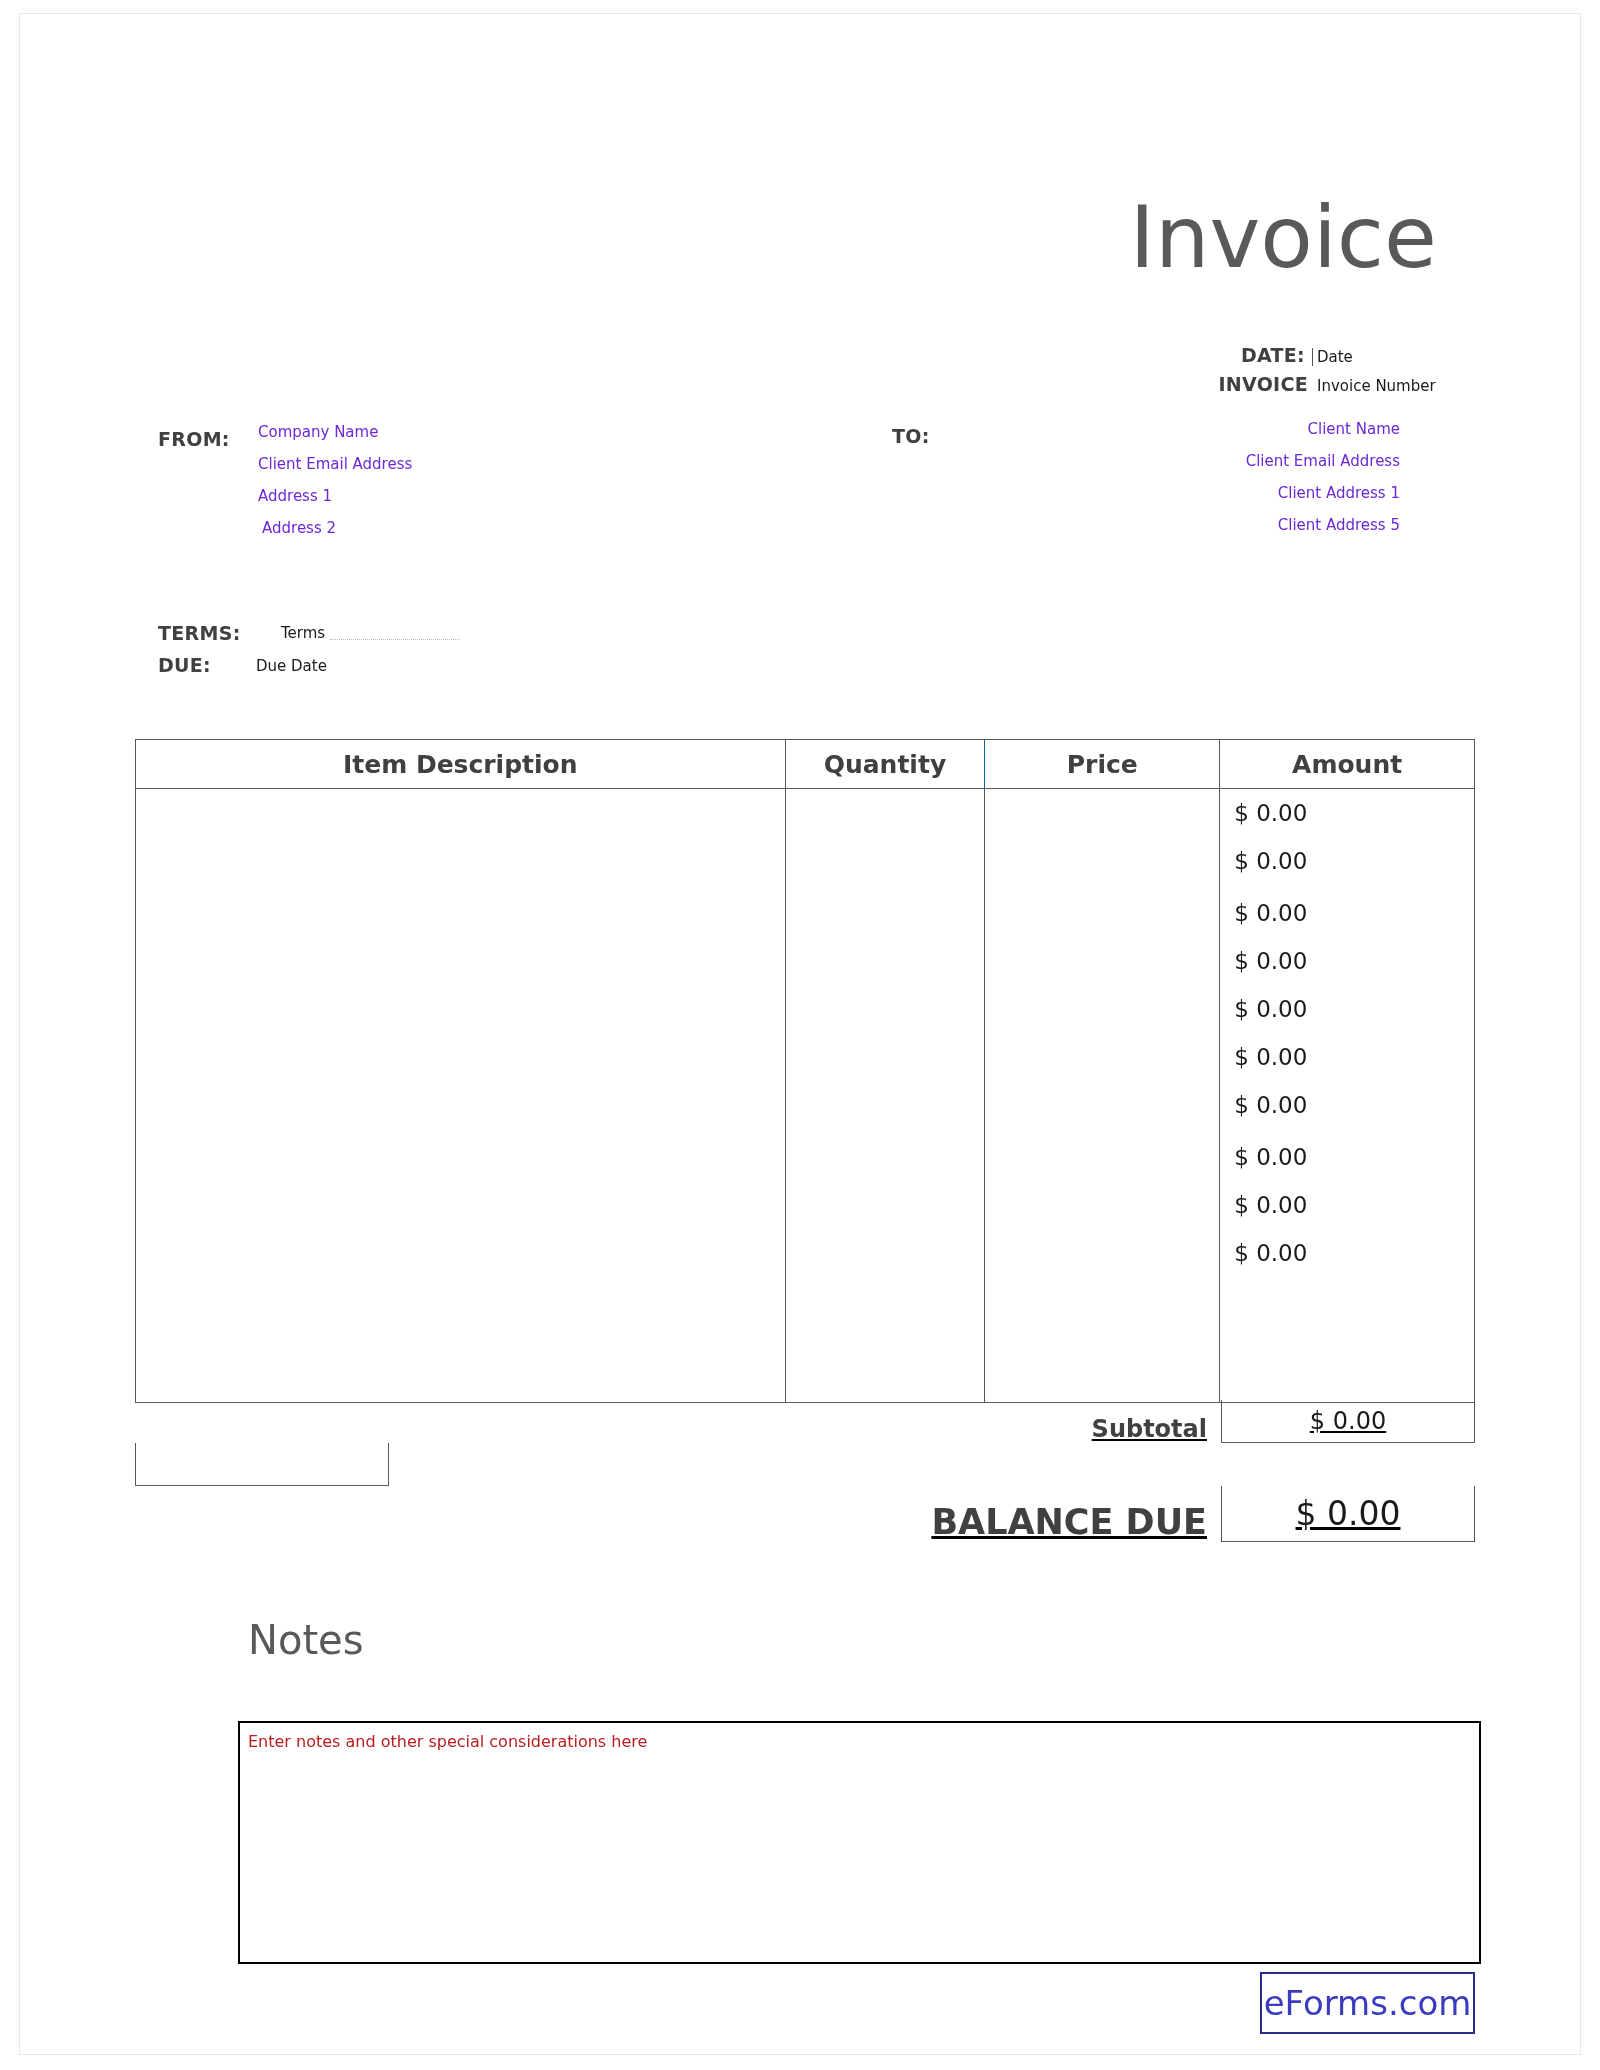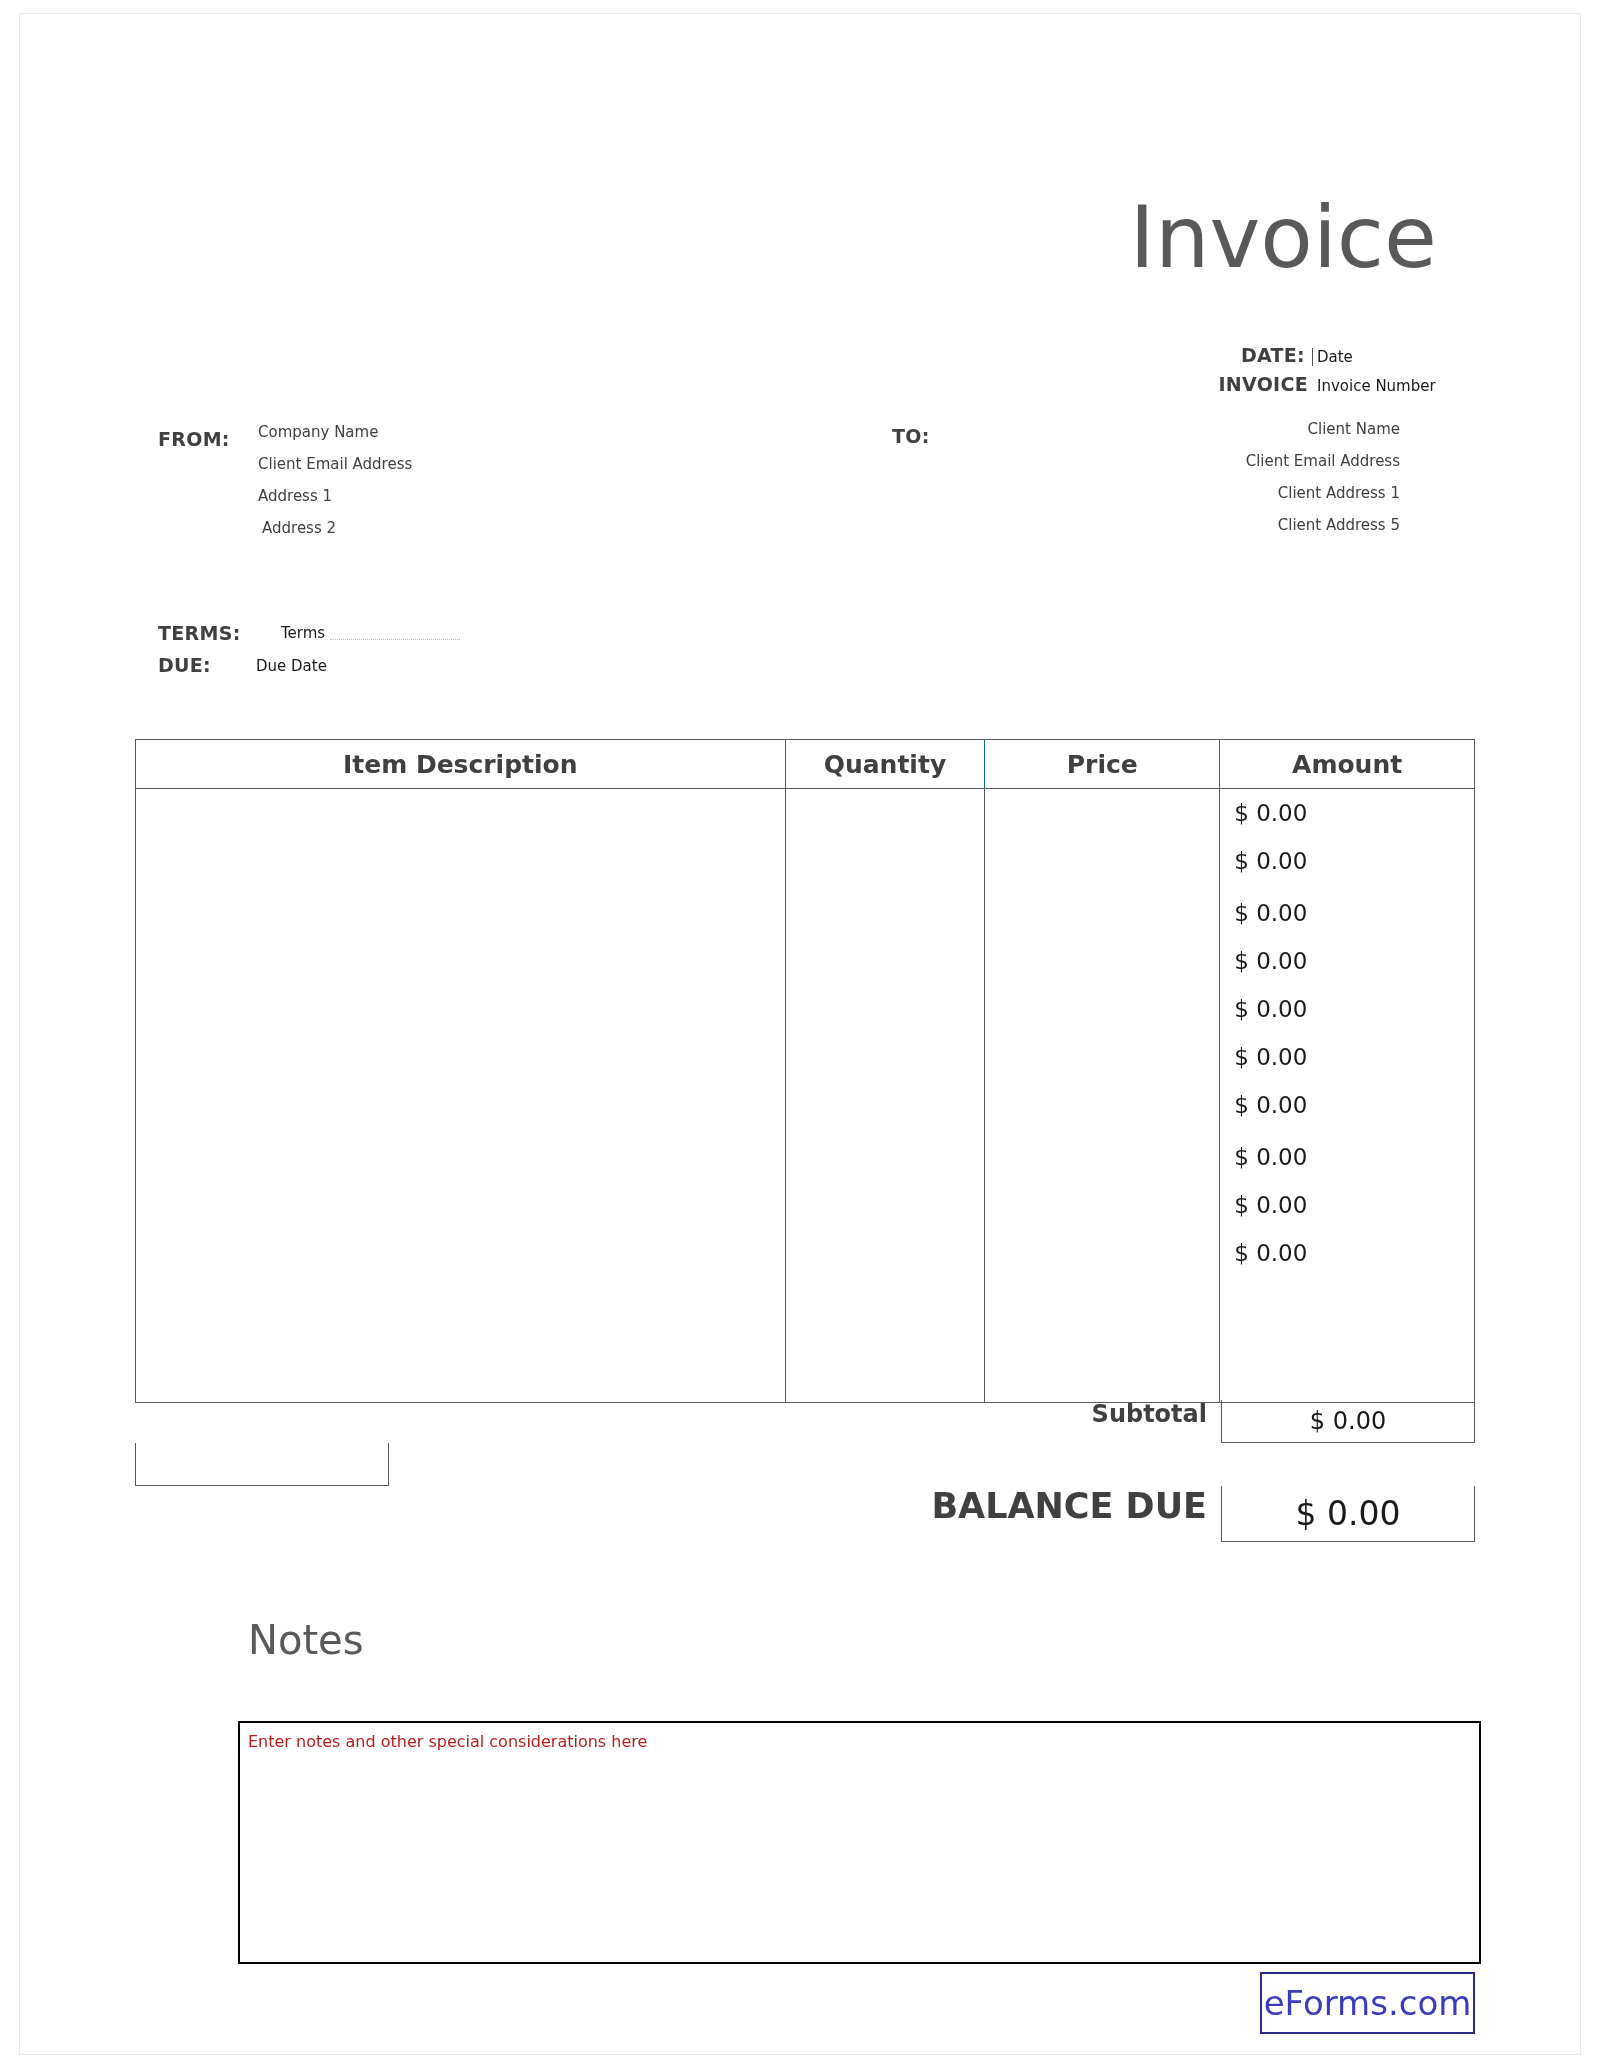--- a/index.html
+++ b/index.html
@@ -102,21 +102,21 @@
   }
   .to-block {
     position: absolute;
     left: 960px;
     top: 408px;
     width: 420px;
     text-align: right;
   }
   .addr-line {
     font-size: 15px;
-    color: #404040;
+    color: #6d28d9;
     line-height: 1;
     margin-bottom: 17px;
   }
   .from-block .addr-line:nth-child(4) {
     padding-left: 4px;
   }
 
   
   .terms-label {
     position: absolute;
@@ -212,21 +212,22 @@
 
   
   .totals {
     position: absolute;
     left: 115px;
     top: 1386px;
     width: 1340px;
   }
   .tot-row {
     display: flex;
-    align-items: flex-start;
+    align-items: flex-end;
+    text-decoration: underline;
   }
   .tot-label {
     width: 1086px;
     text-align: right;
     padding-right: 14px;
     box-sizing: border-box;
     font-size: 24px;
     font-weight: 700;
     color: #404040;
     display: flex;

